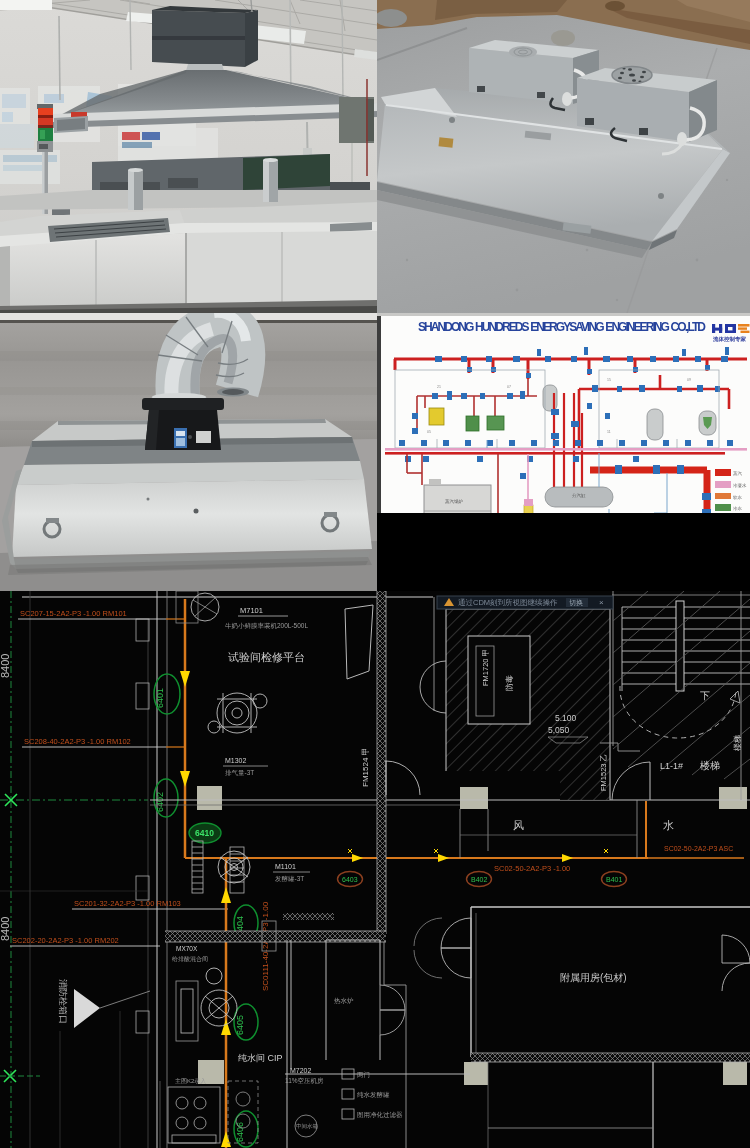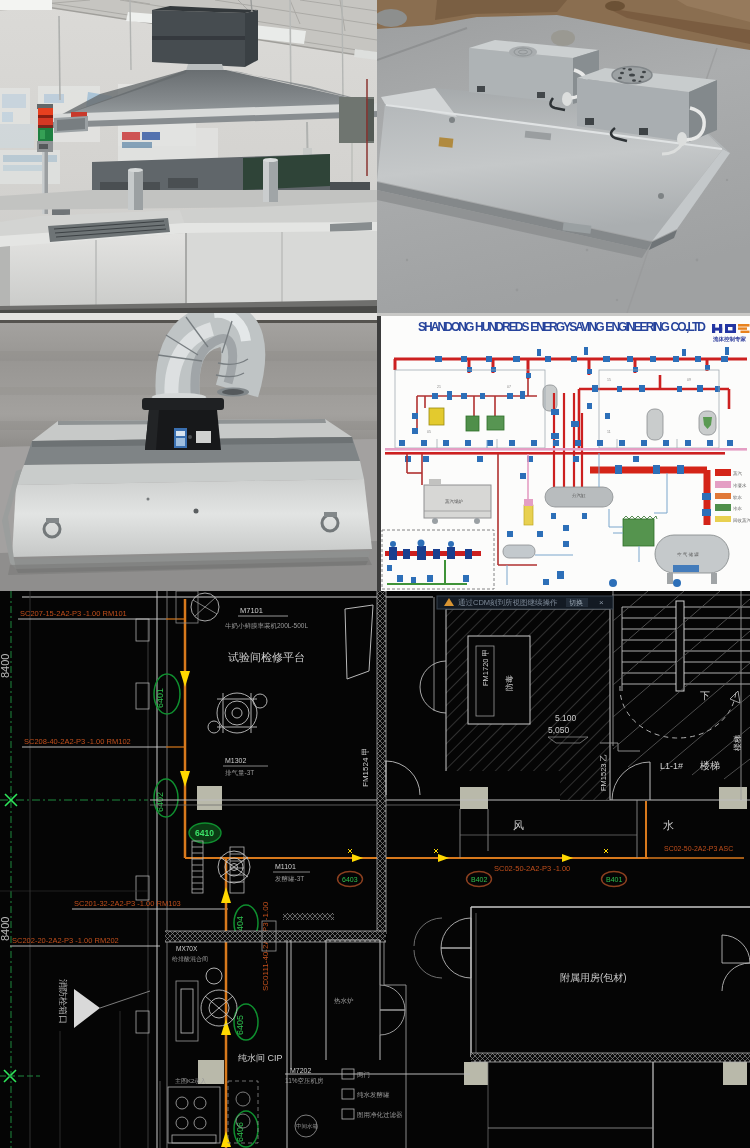--- a/index.html
+++ b/index.html
@@ -375,21 +375,21 @@
 <rect x="46" y="205" width="13" height="5" fill="#83888a"></rect>
 <rect x="324" y="199" width="13" height="5" fill="#83888a"></rect>
 
 <circle cx="196" cy="198" r="2.5" fill="#5a5e60"></circle>
 <circle cx="148" cy="186" r="1.5" fill="#777b7d"></circle>
 
 <polygon points="10,252 368,244 372,252 8,262" fill="#7e7d7c" opacity="0.7"></polygon>
 </svg>
 </div>
 
-<div class="panel" style="left:377px;top:313px;width:373px;height:278px;background:#fdfdfd;">
+<div class="panel" style="left:377px;top:313px;width:373px;height:200px;background:#fdfdfd;">
 <svg width="373" height="278" viewBox="0 0 373 278">
 <rect width="373" height="278" fill="#fcfcfb"></rect>
 
 <rect x="0" y="0" width="4" height="278" fill="#3c3c3c"></rect>
 <rect x="0" y="0" width="373" height="3" fill="#c8c8c6"></rect>
 
 <text x="41" y="18" font-family="Liberation Sans, sans-serif" font-size="12" font-weight="bold" fill="#27449c" textLength="288">SHANDONG&nbsp; HUNDREDS&nbsp; ENERGYSAVING&nbsp; ENGINEERING&nbsp; CO.,LTD</text>
 
 <g>
 <g fill="#2336a2">

